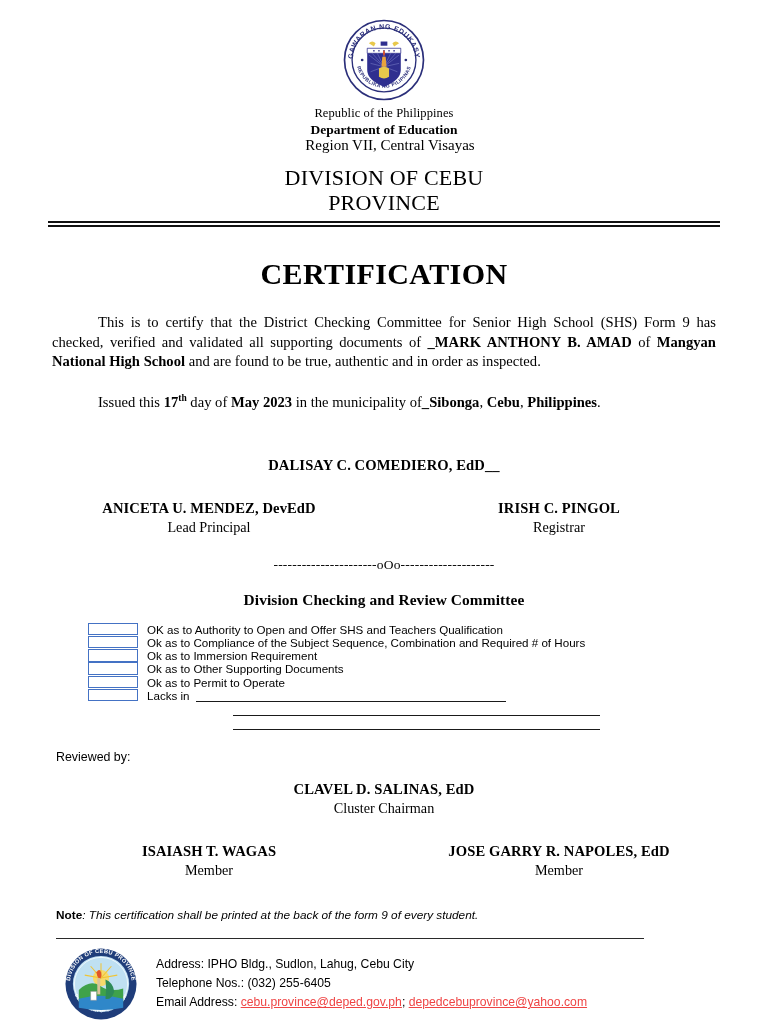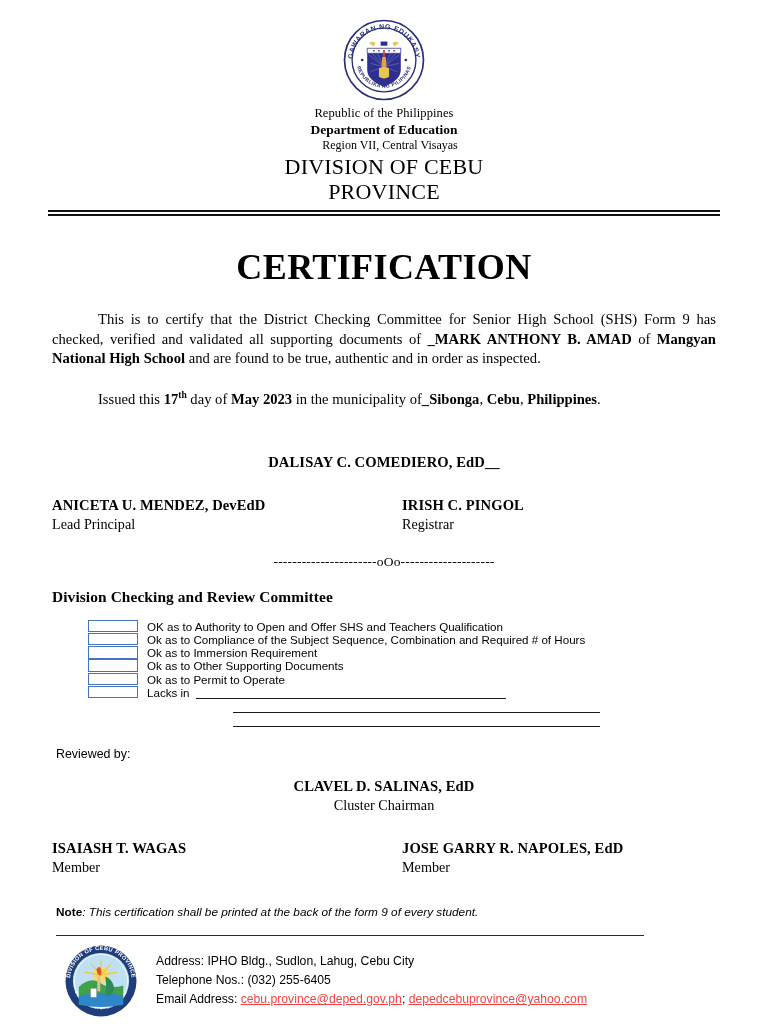--- a/index.html
+++ b/index.html
@@ -39,28 +39,28 @@
     line-height: 15px;
     margin-top: 4px;
     letter-spacing: .1px;
   }
   .hdr-line2 {
     font-size: 13.5px;
     font-weight: bold;
     line-height: 17px;
   }
   .hdr-line3 {
-    font-size: 12px;
+    font-size: 15px;
     line-height: 15px;
     padding-left: 12px;
   }
   .hdr-div1 {
     font-size: 22px;
     line-height: 25px;
-    margin-top: 1px;
+    margin-top: 12px;
     letter-spacing: .2px;
   }
   .hdr-div2 {
     font-size: 22px;
     line-height: 25px;
     letter-spacing: .2px;
   }
 
   .rule-double {
     margin: 6px 48px 0 48px;
@@ -71,21 +71,21 @@
   .rule-double::after {
     content: "";
     display: block;
     margin-top: 2px;
     border-top: 2px solid #111;
   }
 
   
   .cert-title {
     text-align: center;
-    font-size: 36px;
+    font-size: 30px;
     font-weight: bold;
     letter-spacing: .4px;
     margin-top: 30px;
   }
 
   
   .body-wrap {
     margin: 0 52px 0 52px;
   }
   .para {
@@ -114,35 +114,36 @@
   .sig-role {
     font-size: 14.2px;
     line-height: 19px;
   }
   .sig-row {
     display: flex;
     margin-top: 24px;
   }
   .sig-col {
     flex: 1 1 50%;
+    text-align: center;
   }
   .sig-col.left  { padding-right: 18px; }
   .sig-col.right { padding-left: 18px; }
 
   
   .oOo {
     text-align: center;
     font-size: 13.5px;
     letter-spacing: .2px;
     margin-top: 20px;
     white-space: nowrap;
   }
 
   .committee-title {
-    text-align: left;
+    text-align: center;
     font-size: 15.4px;
     font-weight: bold;
     margin-top: 18px;
     letter-spacing: .1px;
   }
 
   
   .checklist {
     margin-top: 14px;
     margin-left: 36px;

